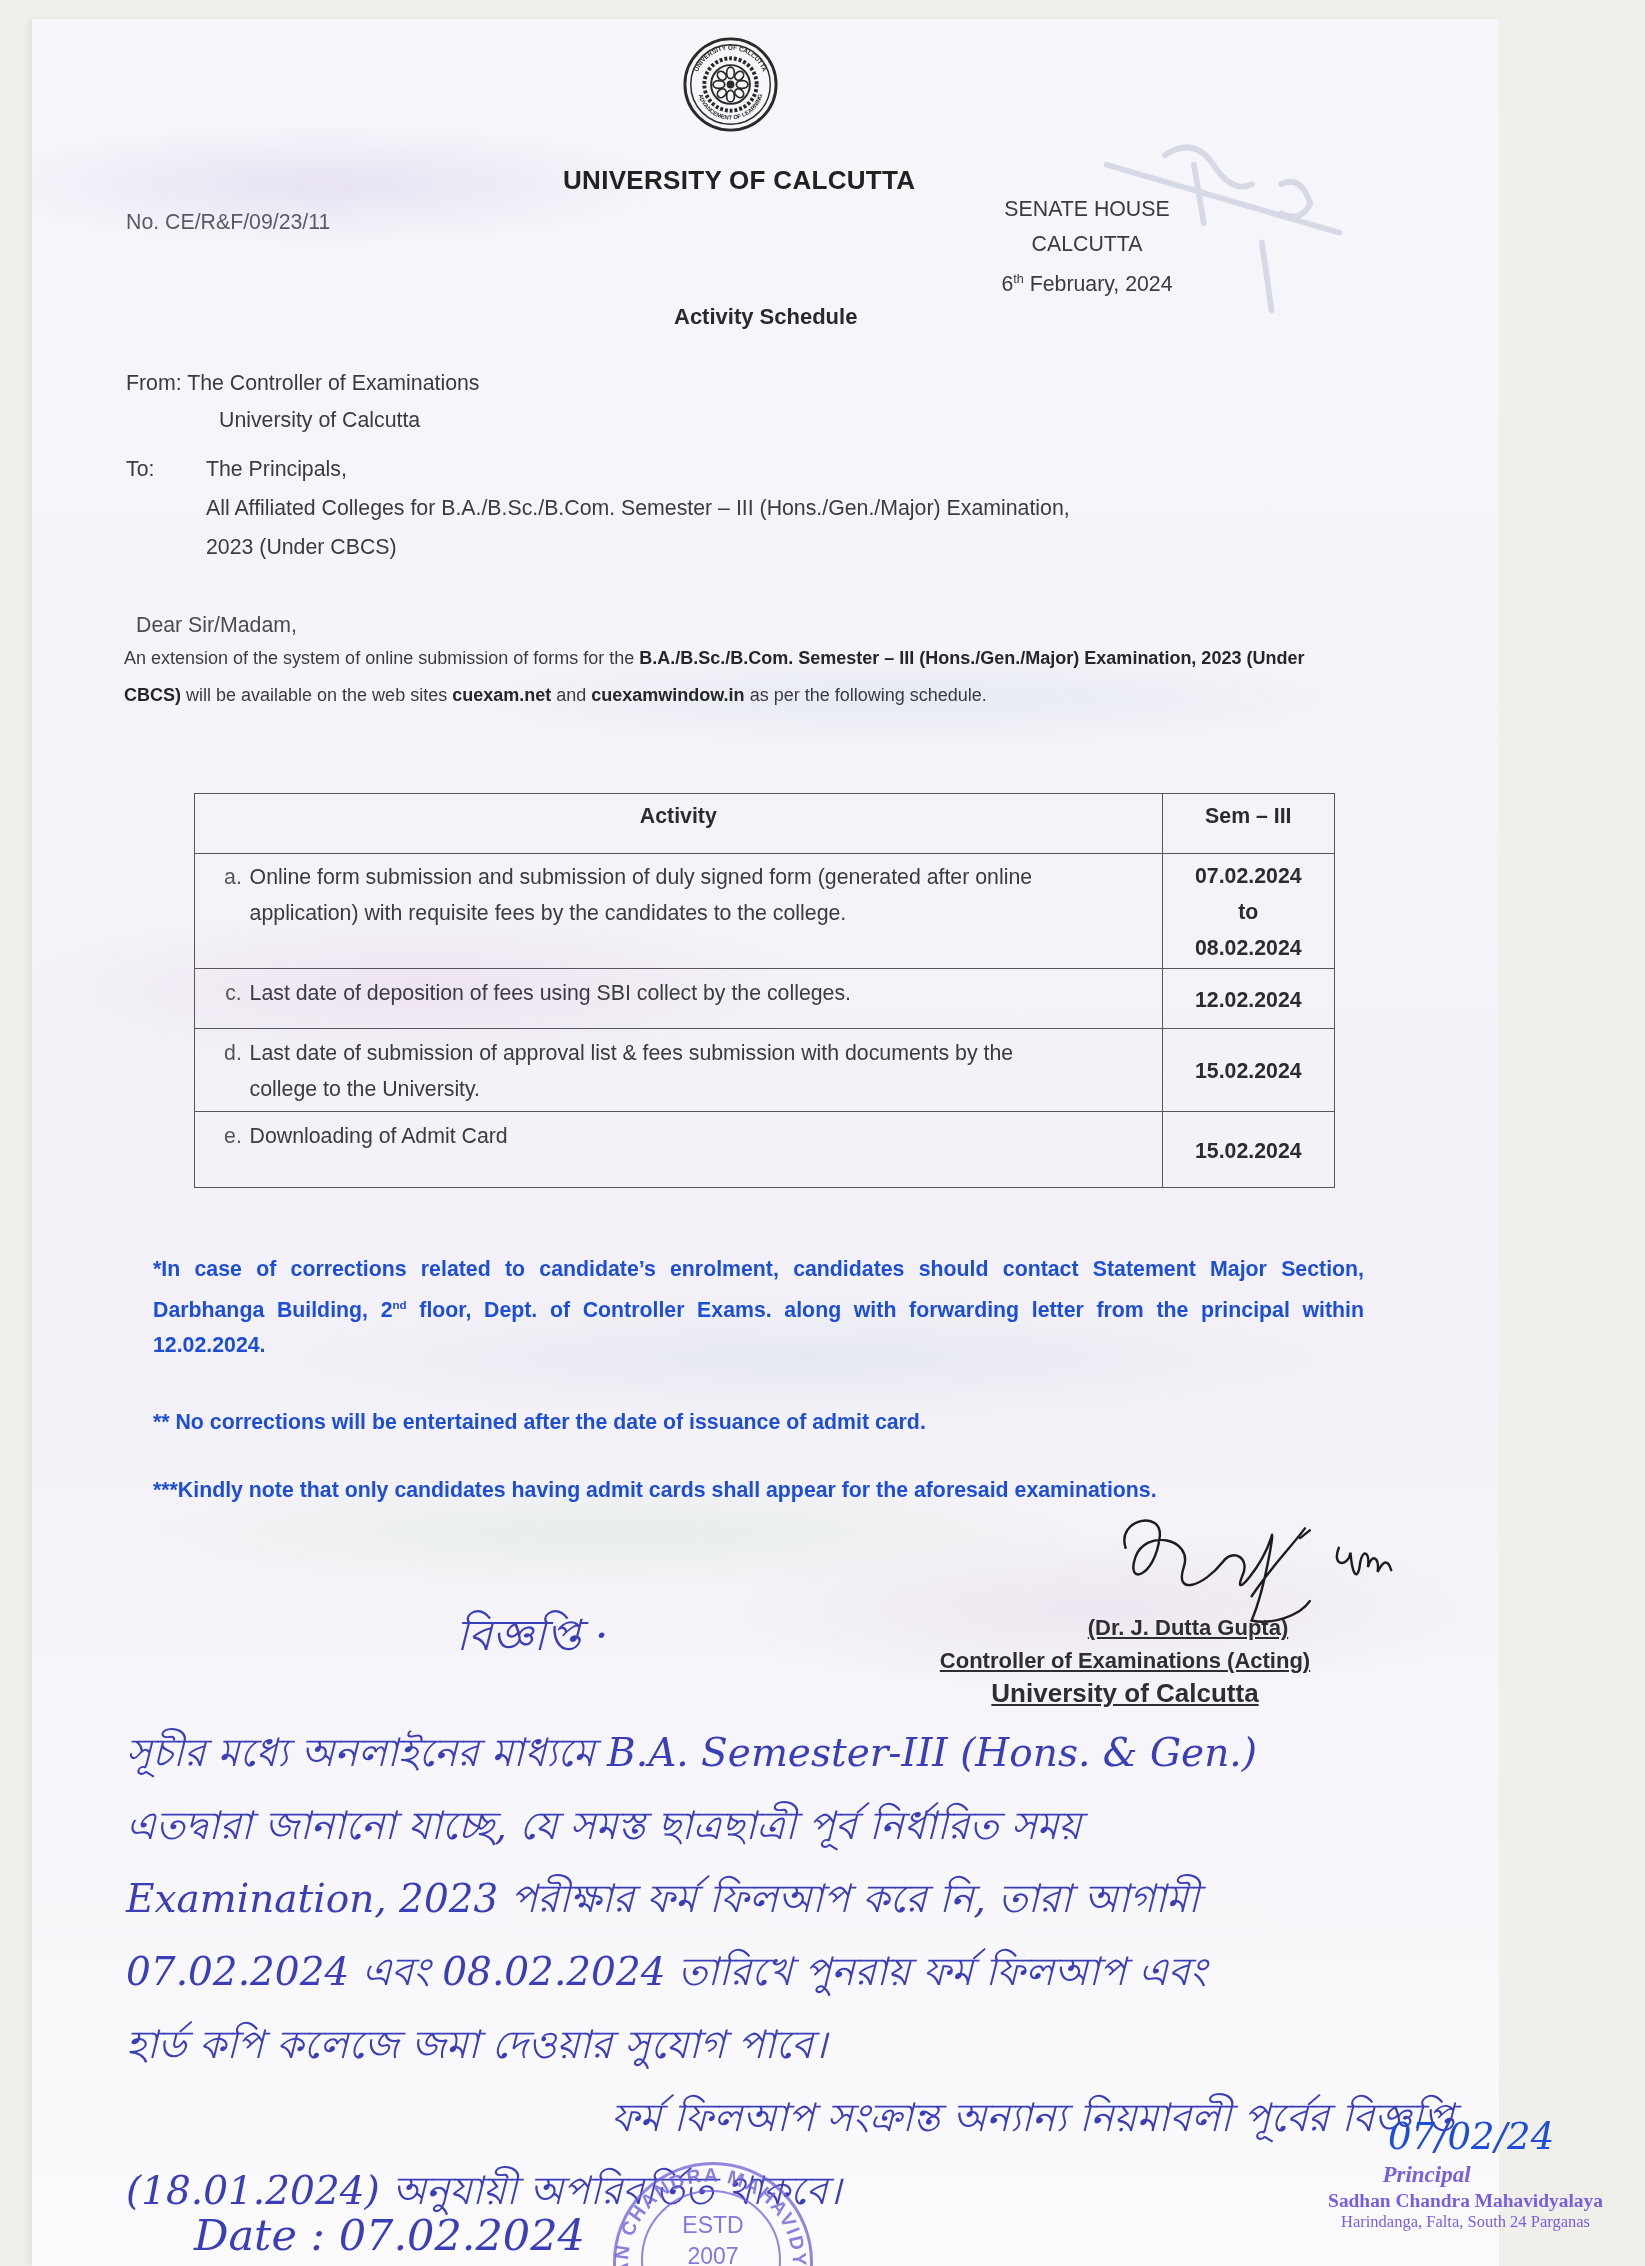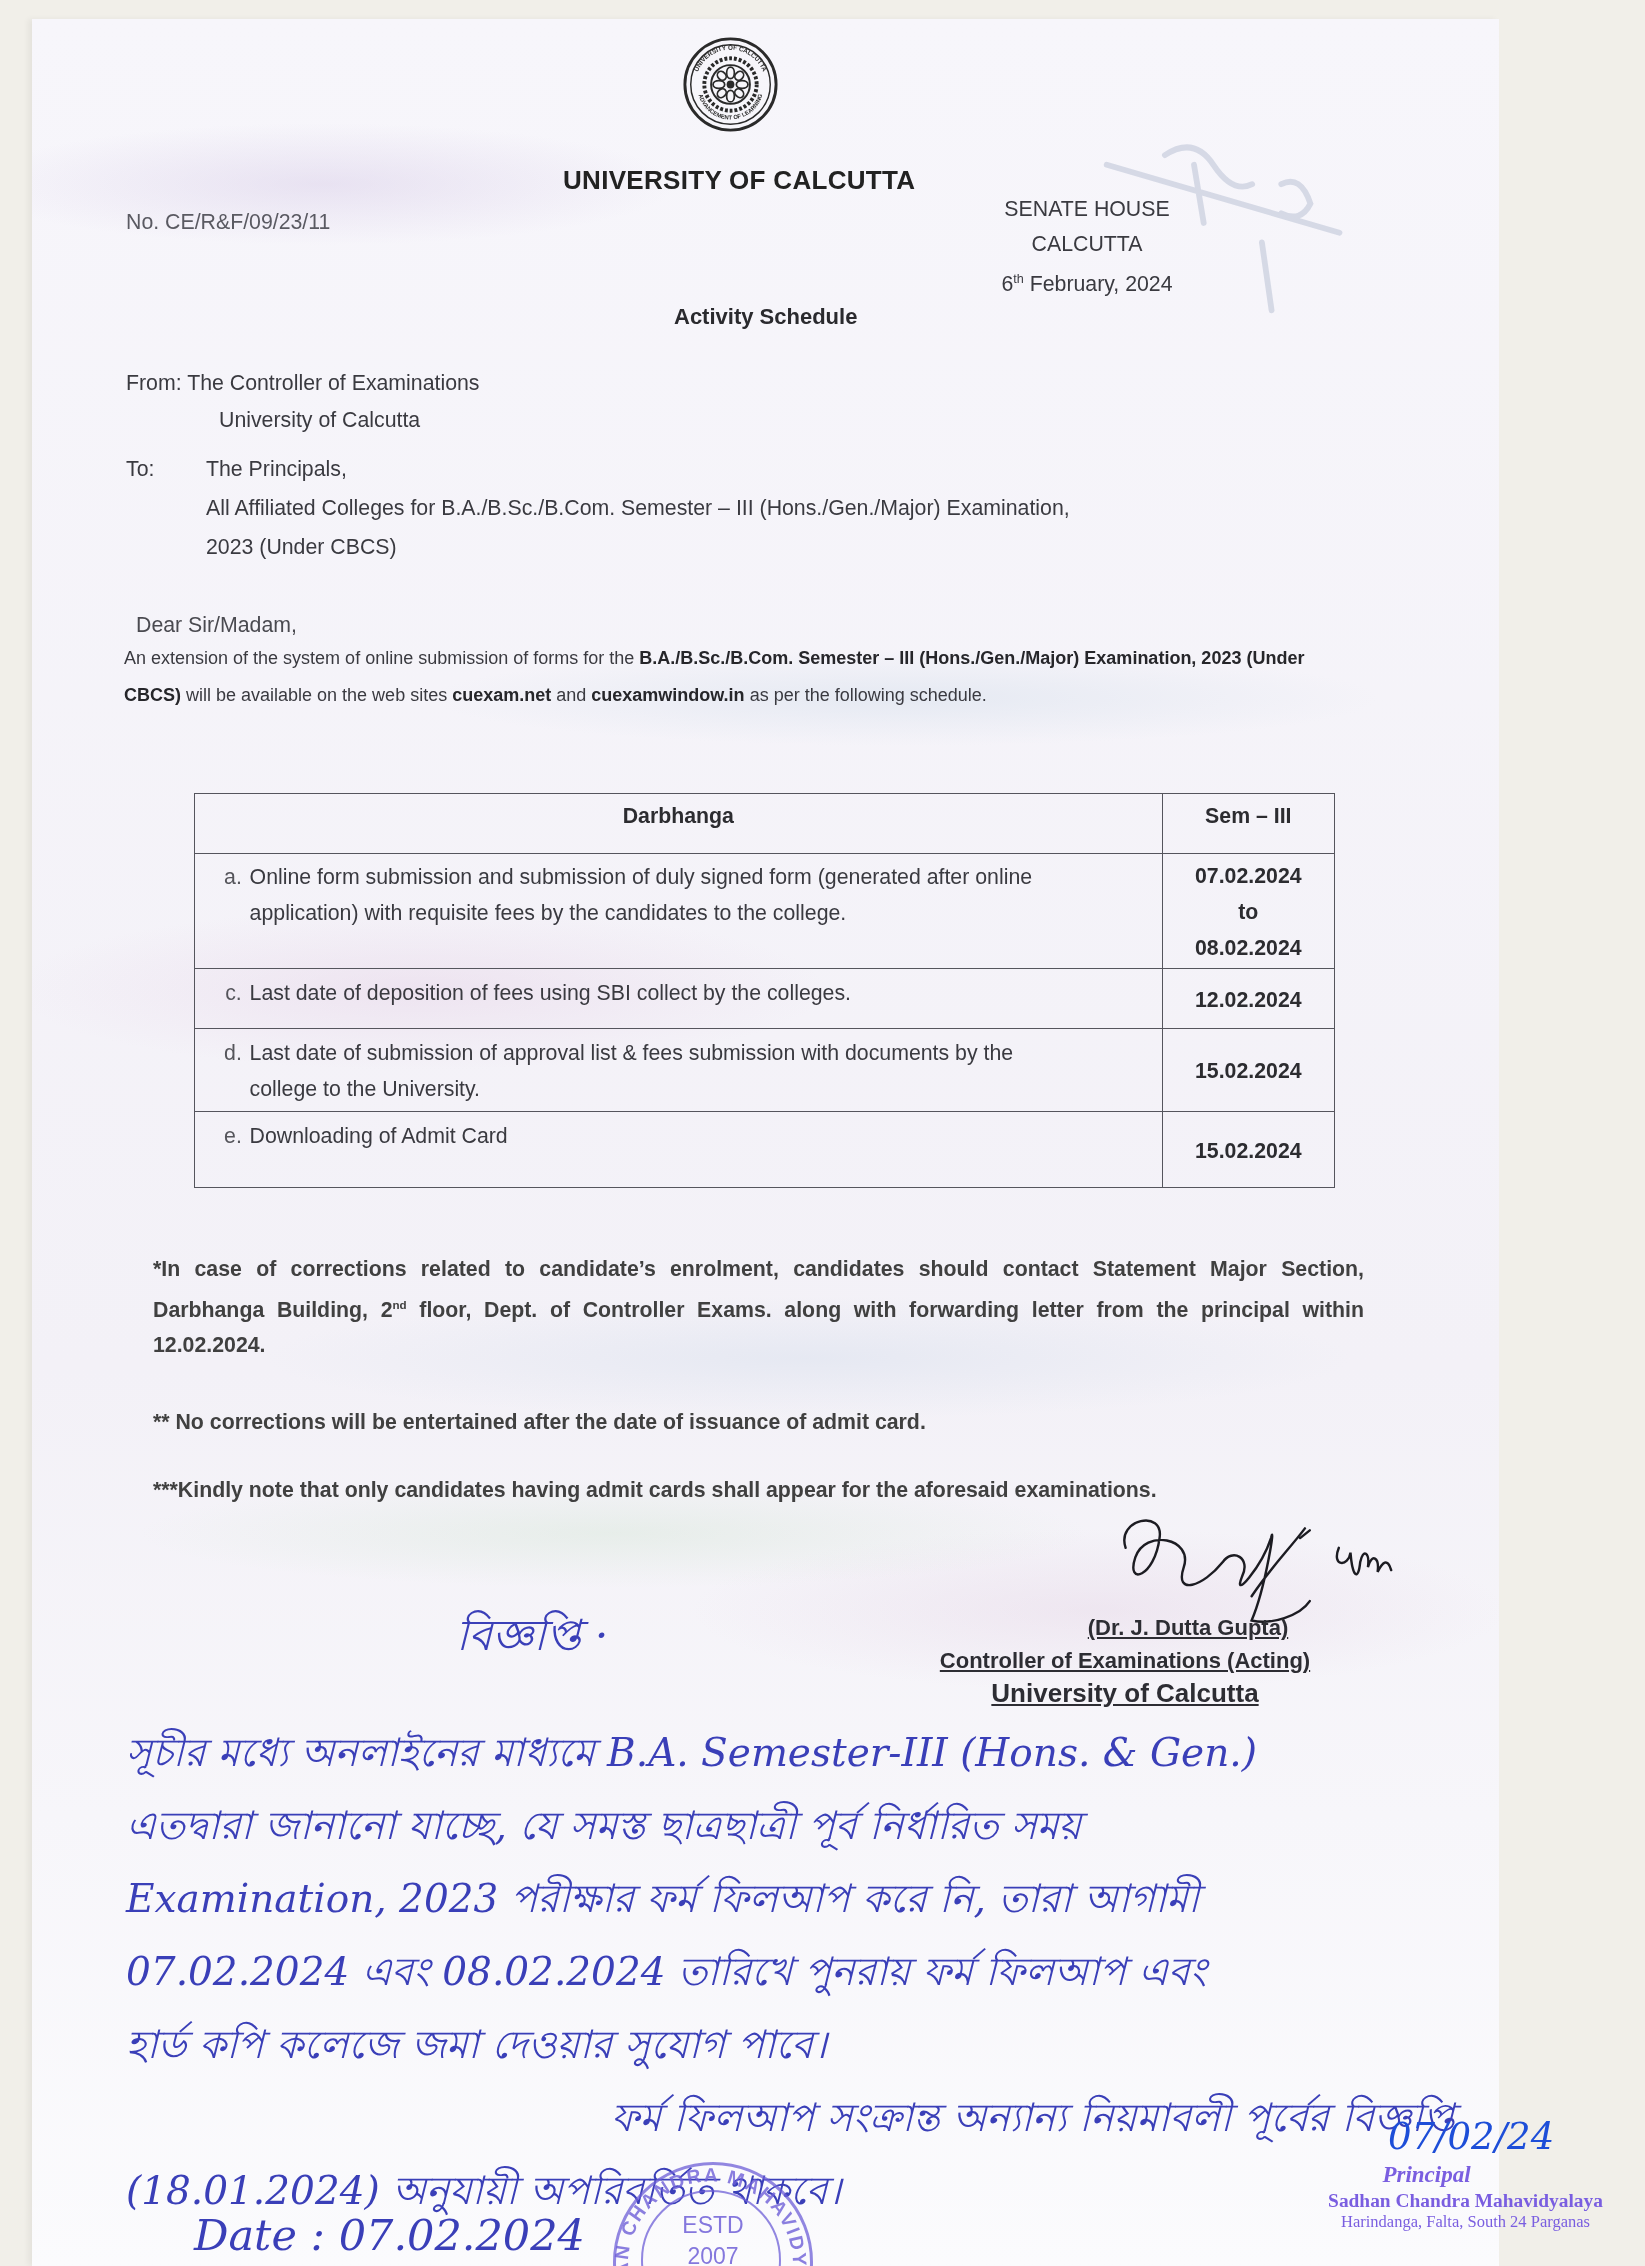--- a/index.html
+++ b/index.html
@@ -50,21 +50,21 @@
   .schedule .act .lbl { display: inline-block; width: 39px; margin-left: -47px; padding-left: 7.8px; text-align: right; margin-right: 7.8px; color: #55555b; }
   .schedule .act .txt { display: inline-block; vertical-align: top; width: 796px; }
   .schedule .date { text-align: center; font-weight: bold; line-height: 36px; padding-top: 3.9px; color: #2c2c30; }
   .row-a td { height: 105px; }
   .row-b td { height: 107px; }
   .row-c td { height: 49px; }
   .row-c .date, .row-d .date, .row-e .date { vertical-align: middle; }
   .row-d td { height: 70px; }
   .row-e td { height: 66px; }
 
-  .notes { left: 153px; top: 1252px; width: 1211px; font-size: 21.3px; font-weight: bold; color: #404040; }
+  .notes { left: 153px; top: 1252px; width: 1211px; font-size: 21.3px; font-weight: bold; color: #1d4ed8; }
   .note1 { line-height: 35px; text-align: justify; }
   .note1 sup { font-size: 11.6px; }
   .note2 { margin-top: 47px; }
   .note3 { margin-top: 43px; }
 
   .signature-svg { left: 1106px; top: 1509px; width: 330px; height: 126px; }
   .signer { left: 902px; top: 1611px; width: 446px; text-align: center; font-size: 22px; line-height: 33px; color: #2d2d33; text-decoration: underline; }
   .signer .n1 { padding-left: 126px; font-weight: bold; }
   .signer .n2 { font-weight: bold; }
   .signer .n3 { font-weight: bold; font-size: 26px; }
@@ -147,21 +147,21 @@
   <div class="indent">2023 (Under CBCS)</div>
 </div>
 
 <div class="abs salutation printed">Dear Sir/Madam,</div>
 
 <div class="abs intro printed"><span>An extension of the system of online submission of forms for the </span><b>B.A./B.Sc./B.Com.  Semester – III (Hons./Gen./Major) Examination, 2023 (Under CBCS)</b><span> will be available on the web sites </span><b>cuexam.net</b><span> and </span><b>cuexamwindow.in</b><span> as per the following schedule.</span></div>
 
 <table class="abs schedule printed">
   <tbody>
       <tr>
-    <th>Darbhanga</th>
+    <th>Activity</th>
     <th>Sem – III</th>
   </tr>
   <tr class="row-a">
     <td class="act"><span class="lbl">a.</span><span class="txt">Online form submission and submission of duly signed form (generated after online application) with requisite fees by the candidates to the college.</span></td>
     <td class="date">
           <div>07.02.2024</div>
           <div>to</div>
           <div>08.02.2024</div>
         </td>
   </tr>

